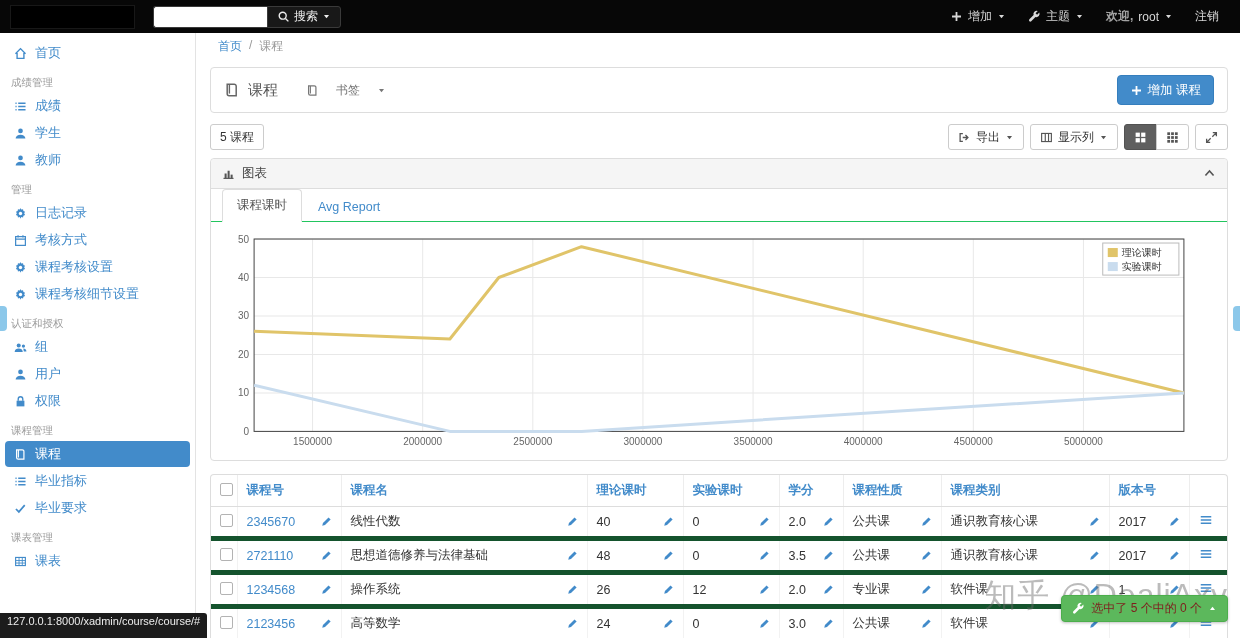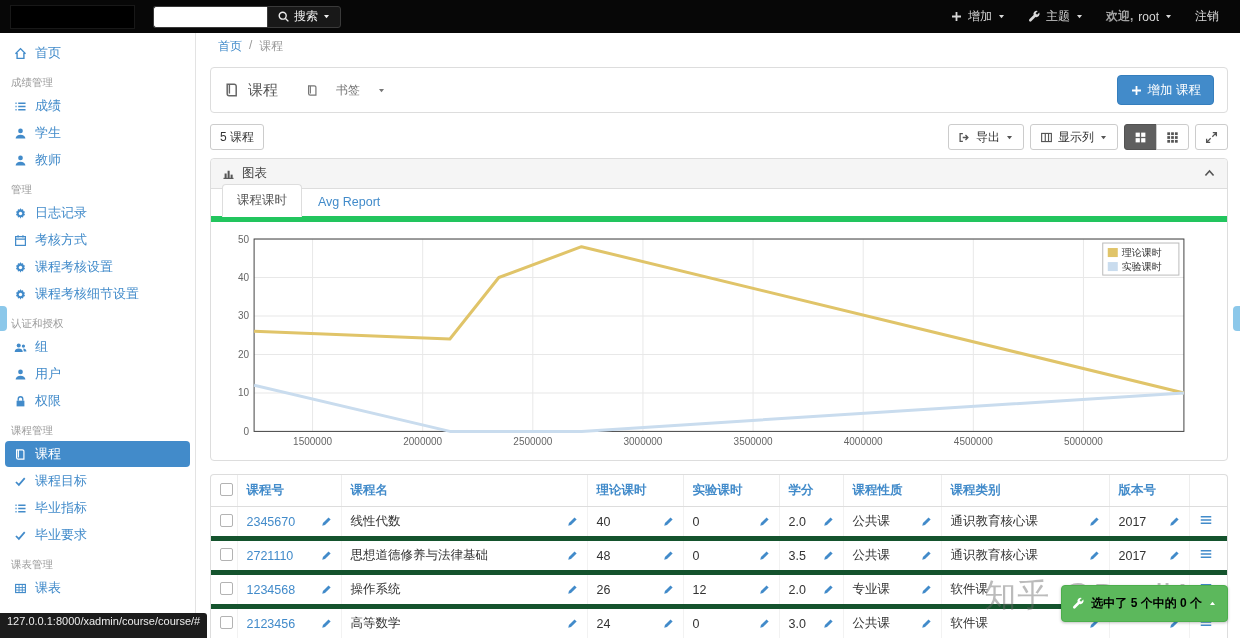--- a/index.html
+++ b/index.html
@@ -59,21 +59,21 @@
   .btn-group .btn:first-child { border-radius:3px 0 0 3px; margin-left:0; }
   .btn-group .btn:last-child { border-radius:0 3px 3px 0; }
   .btn.active { background:#5f5f5f; border-color:#525252; color:#fff; }
   .btn.active .i { color:#fff; }
 
   .chart-panel { margin-top:8px; border:1px solid #ddd; border-radius:4px; background:#fff; }
   .chart-panel-head { background:#f5f5f5; border-bottom:1px solid #ddd; height:30px; display:flex;
     align-items:center; gap:7px; padding:0 11px; font-size:12.5px; color:#444; border-radius:4px 4px 0 0; }
   .chart-panel-head .i { color:#555; }
   .chart-panel-head .chev { margin-left:auto; cursor:pointer; }
-  .tabs { display:flex; align-items:flex-end; gap:2px; border-bottom:6px solid #22c55e; padding:6px 11px 0; height:33px; }
+  .tabs { display:flex; align-items:flex-end; gap:2px; border-bottom:1px solid #22c55e; padding:6px 11px 0; height:33px; }
   .tab { font-size:12.5px; padding:7px 14px; cursor:pointer; color:#555; }
   .tab.active { border:1px solid #ddd; border-bottom:1px solid #fff; border-radius:4px 4px 0 0; background:#fff; margin-bottom:-1px; }
   .tab.link { color:#428bca; }
   .chart-area { padding:9px 10px 5px; }
   svg.chart { display:block; width:100%; height:auto; }
 
   .table-wrap { margin-top:13px; border:1px solid #ddd; border-bottom:none; border-radius:4px 4px 0 0; background:#fff; }
   table.grid { width:100%; border-collapse:collapse; font-size:12.5px; table-layout:fixed; }
   th { text-align:left; color:#428bca; font-weight:bold; padding:7px 9px; border-bottom:1px solid #ddd;
     border-right:1px solid #ededed; white-space:nowrap; overflow:hidden; }
@@ -83,22 +83,22 @@
   .cellflex { display:flex; align-items:center; justify-content:space-between; gap:6px; }
   .val.link { color:#428bca; cursor:pointer; }
   .i.pencil { width:11px; height:11px; color:#428bca; cursor:pointer; }
   .i.menu { width:14px; height:14px; color:#428bca; cursor:pointer; }
   .cb { width:13px; height:13px; border:1px solid #b3b3b3; background:#fff; display:inline-block; border-radius:2px; cursor:pointer; }
 
   .watermark { position:absolute; top:541px; right:12px; font-size:32px; letter-spacing:1px;
     color:rgba(105,105,105,0.45); pointer-events:none; white-space:nowrap; z-index:5; }
 
   .select-btn { position:absolute; right:12px; bottom:16px; background:#5cb85c; border:1px solid #4cae4c;
-    color:#000000; font-size:12px; border-radius:4px; height:37px; display:flex; align-items:center; gap:6px;
-    padding:0 10px; cursor:pointer; z-index:10; box-shadow:0 1px 3px rgba(0,0,0,0.25);font-weight:bold; }
+    color:#7f1d1d; font-size:12px; border-radius:4px; height:27px; display:flex; align-items:center; gap:6px;
+    padding:0 10px; cursor:pointer; z-index:10; box-shadow:0 1px 3px rgba(0,0,0,0.25); }
   .select-btn .i { color:#fff; }
 
   .statusbar { position:absolute; left:0; bottom:0; background:#1c1c1c; color:#ececec; font-size:11px;
     padding:2px 7px 11px; z-index:50; border-radius:0 3px 0 0; }
 
   .edge-marker { position:absolute; width:7px; height:25px; background:#8cc8ea; top:306px; z-index:40; }
   .edge-left { left:0; border-radius:0 4px 4px 0; }
   .edge-right { right:0; border-radius:4px 0 0 4px; }
 </style>
 </head>
@@ -273,28 +273,20 @@
       </div>
       <div class="side-header">课程管理</div>
       <div class="side-item selected">
         <span class="i">
           <svg viewBox="0 0 16 16">
             <path d="M3.2 2.2h7a2 2 0 0 1 2 2v9.6H5.2a2 2 0 0 1-2-2z" fill="none" stroke="currentColor" stroke-width="1.5"></path>
             <path d="M5.4 2.4v9.2" stroke="currentColor" stroke-width="1.4"></path>
           </svg>
         </span>
         <span>课程</span>
-      </div>
-      <div class="side-item">
-        <span class="i">
-          <svg viewBox="0 0 16 16">
-            <path d="M2.4 8.6l3.6 3.6 7.2-8.4" fill="none" stroke="currentColor" stroke-width="2.1"></path>
-          </svg>
-        </span>
-        <span>课程目标</span>
       </div>
       <div class="side-item">
         <span class="i">
           <svg viewBox="0 0 16 16">
             <path d="M5.2 4h9M5.2 8h9M5.2 12h9" stroke="currentColor" stroke-width="1.7" fill="none"></path>
             <path d="M1.8 4h1.4M1.8 8h1.4M1.8 12h1.4" stroke="currentColor" stroke-width="1.7" fill="none"></path>
           </svg>
         </span>
         <span>毕业指标</span>
       </div>

